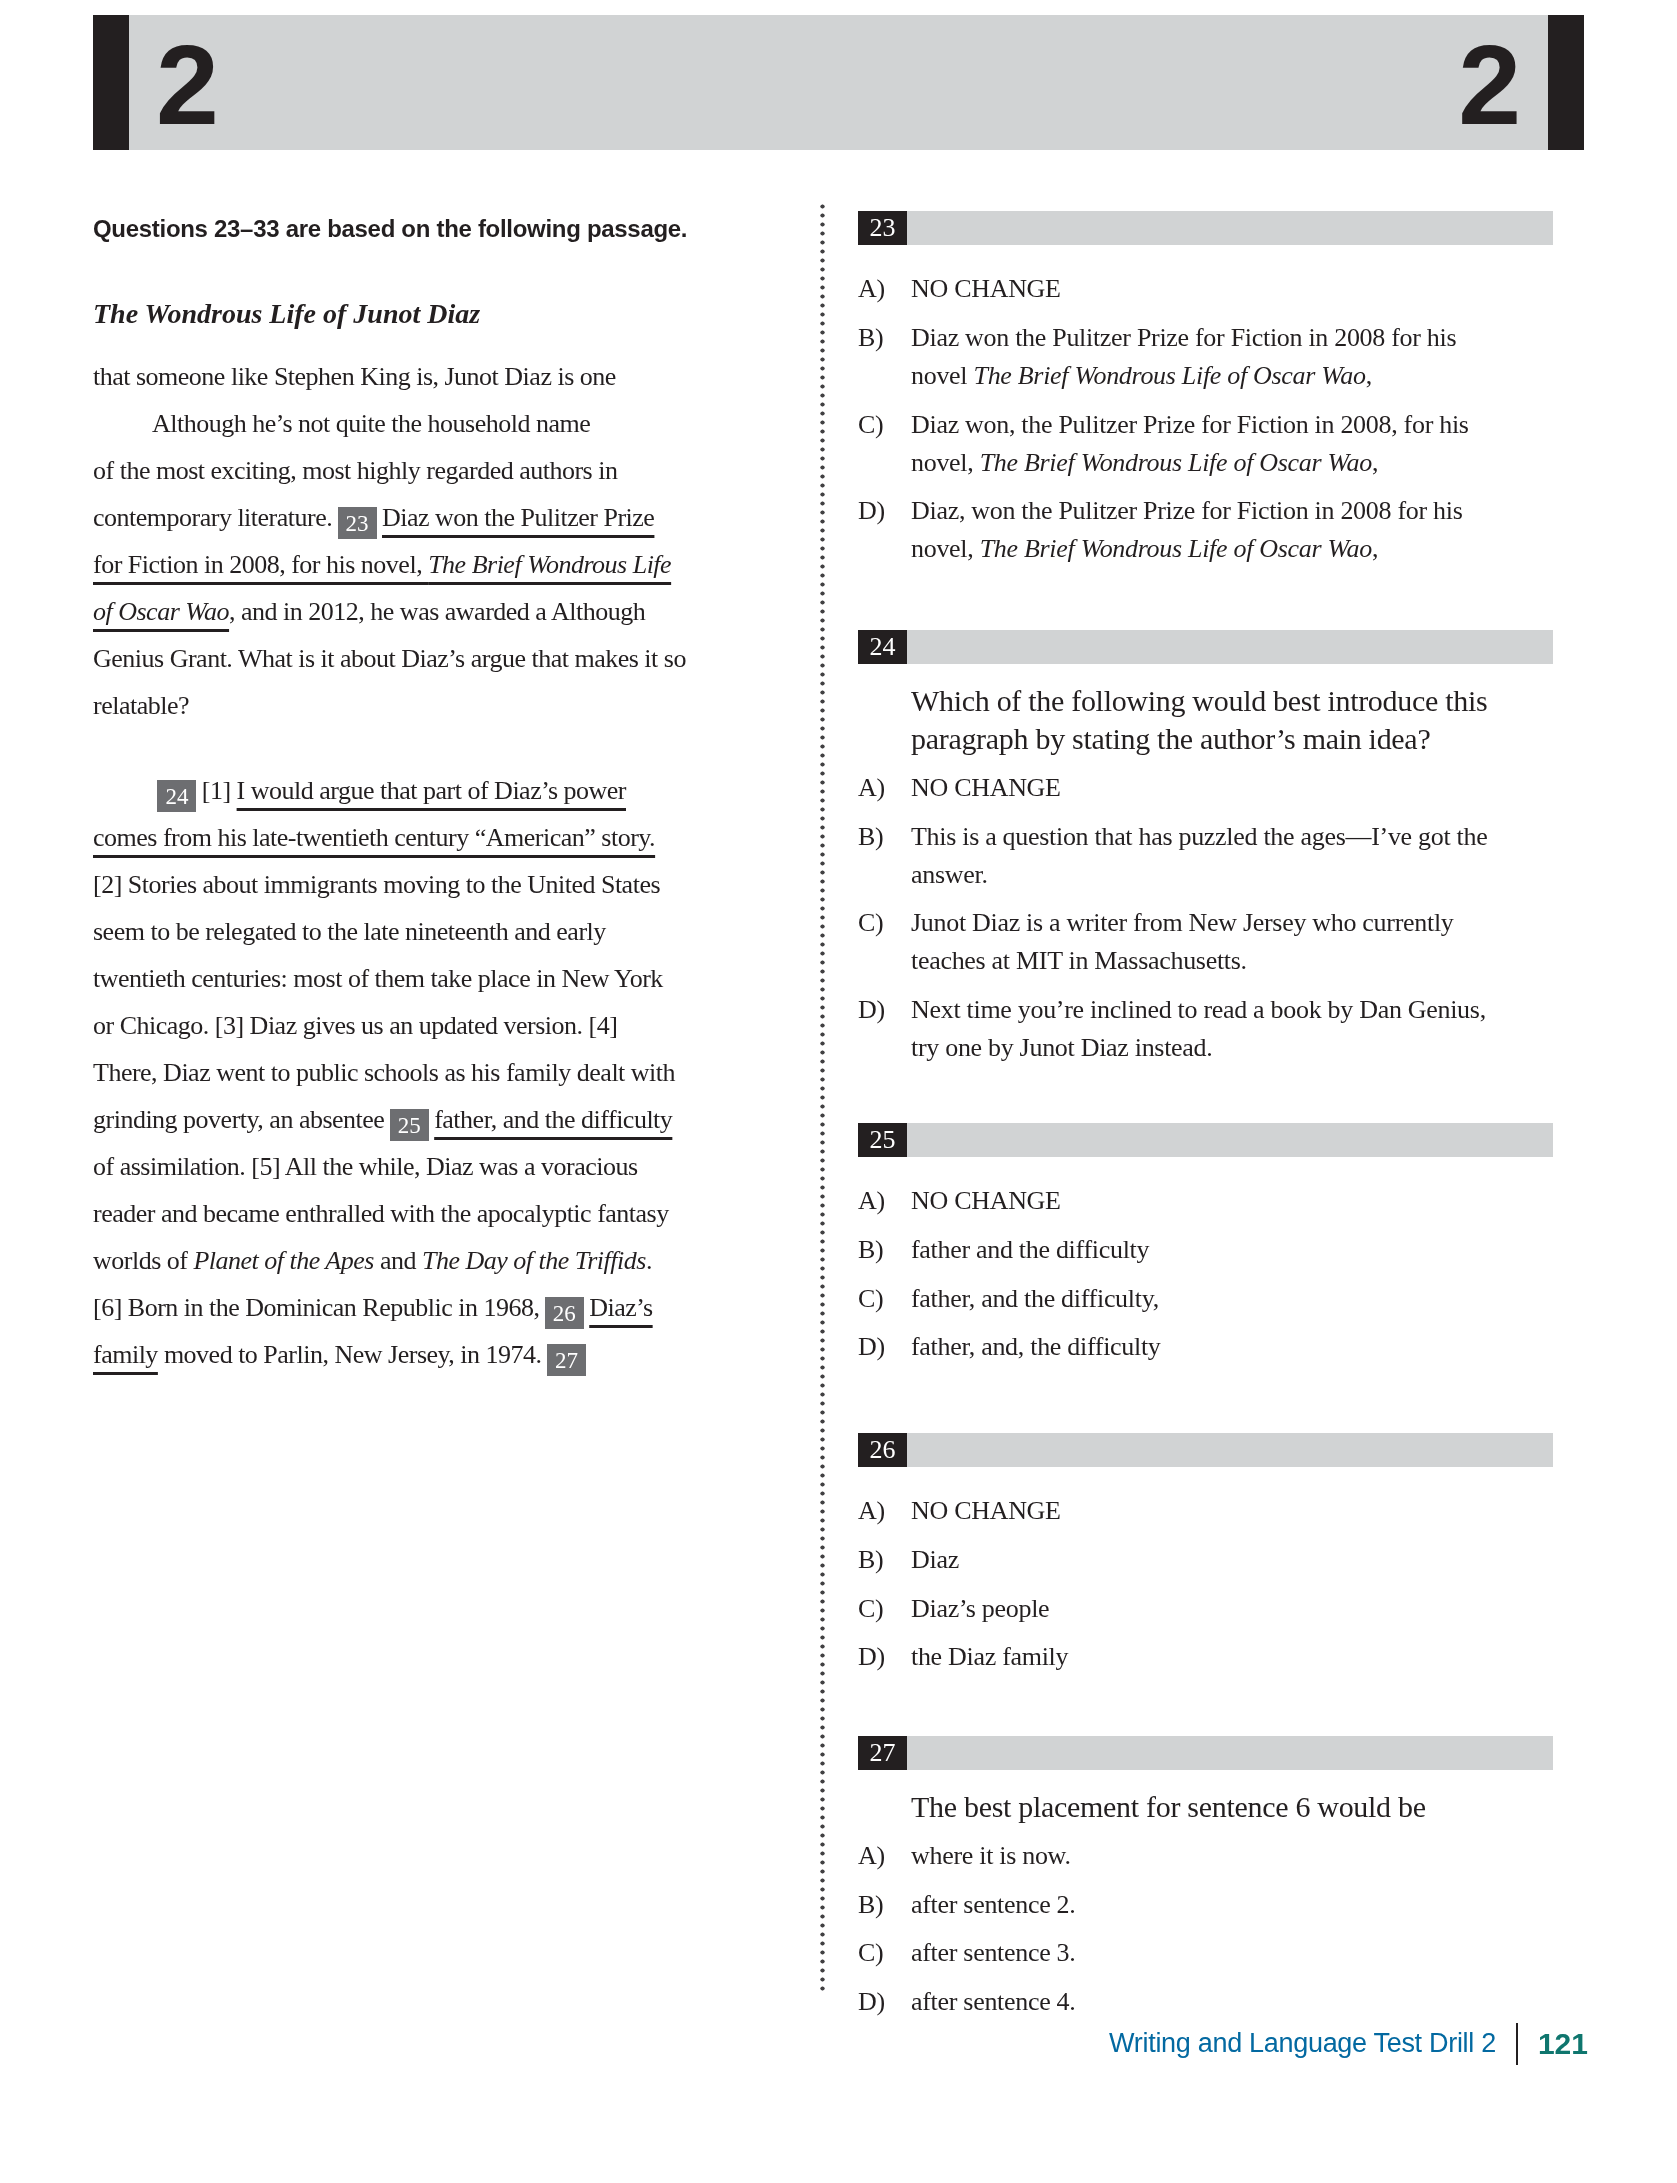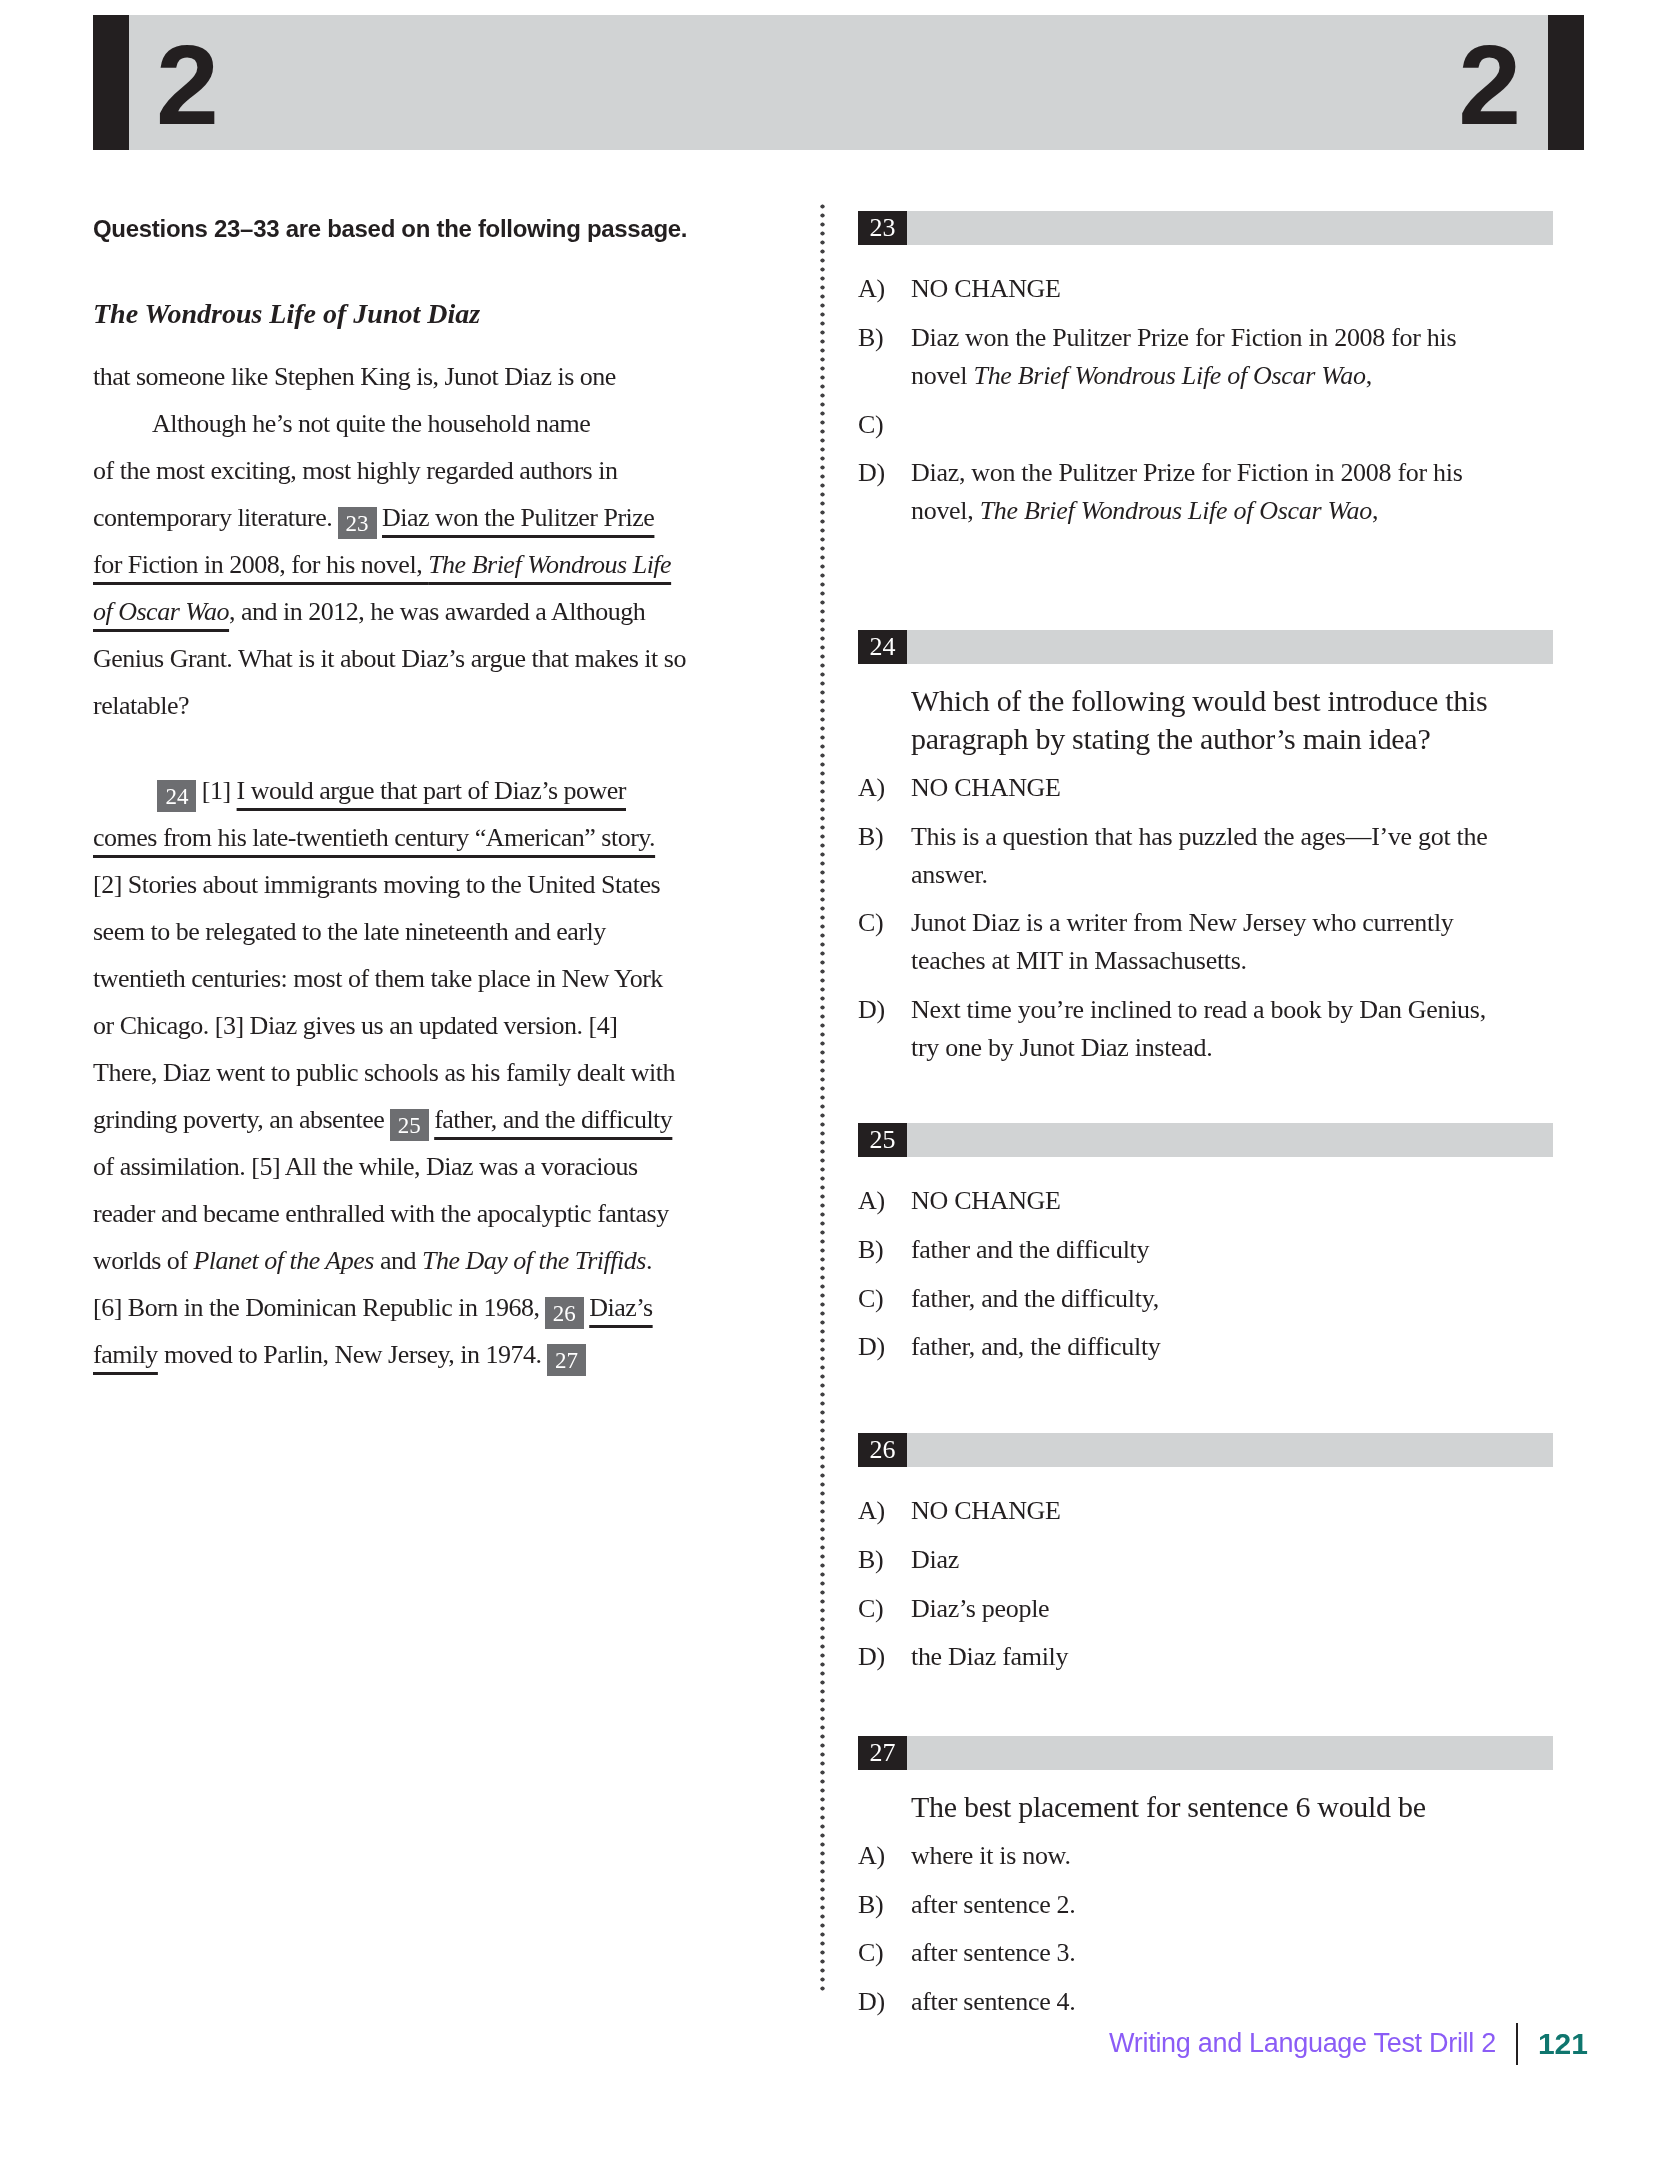--- a/index.html
+++ b/index.html
@@ -45,21 +45,21 @@
   .stem{margin:18px 0 0 53px;max-width:610px;font-size:30px;line-height:38px;letter-spacing:-0.3px;}
   .opts{margin-top:25px;}
   .stem + .opts{margin-top:10.8px;}
   .opt{display:flex;margin-bottom:10.8px;font-size:26px;line-height:38px;letter-spacing:-0.3px;}
   .optletter{width:53px;flex-shrink:0;}
   .opttext{max-width:600px;}
 
   
   .footer{position:absolute;right:90px;top:2020px;height:47px;display:flex;align-items:center;
           font-family:"Liberation Sans",sans-serif;}
-  .footer-label{font-size:27px;color:#8b5cf6;letter-spacing:-0.3px;}
+  .footer-label{font-size:27px;color:#0369a1;letter-spacing:-0.3px;}
   .footer-sep{display:inline-block;width:2px;height:42px;background:#231f20;margin:0 20px;}
   .footer-page{font-size:30px;font-weight:bold;color:#0f766e;}
 </style>
 </head>
 <body>
 
 <div class="page">
 
   <header class="section-bar">
     <div class="edge-bar left"></div>
@@ -107,20 +107,21 @@
           <div class="opt">
             <span class="optletter">A)</span>
             <span class="opttext"><span>NO CHANGE</span></span>
           </div>
           <div class="opt">
             <span class="optletter">B)</span>
             <span class="opttext"><span>Diaz won the Pulitzer Prize for Fiction in 2008 for his novel </span><span class="it">The Brief Wondrous Life of Oscar Wao</span><span>,</span></span>
           </div>
           <div class="opt">
             <span class="optletter">C)</span>
+            <span class="opttext"><span>Diaz won, the Pulitzer Prize for Fiction in 2008, for his novel, </span><span class="it">The Brief Wondrous Life of Oscar Wao</span><span>,</span></span>
           </div>
           <div class="opt">
             <span class="optletter">D)</span>
             <span class="opttext"><span>Diaz, won the Pulitzer Prize for Fiction in 2008 for his novel, </span><span class="it">The Brief Wondrous Life of Oscar Wao</span><span>,</span></span>
           </div>
         </div>
       </section>
       <section class="question" style="top: 419px;">
         <div class="qbar">
           <div class="qnum">24</div>

